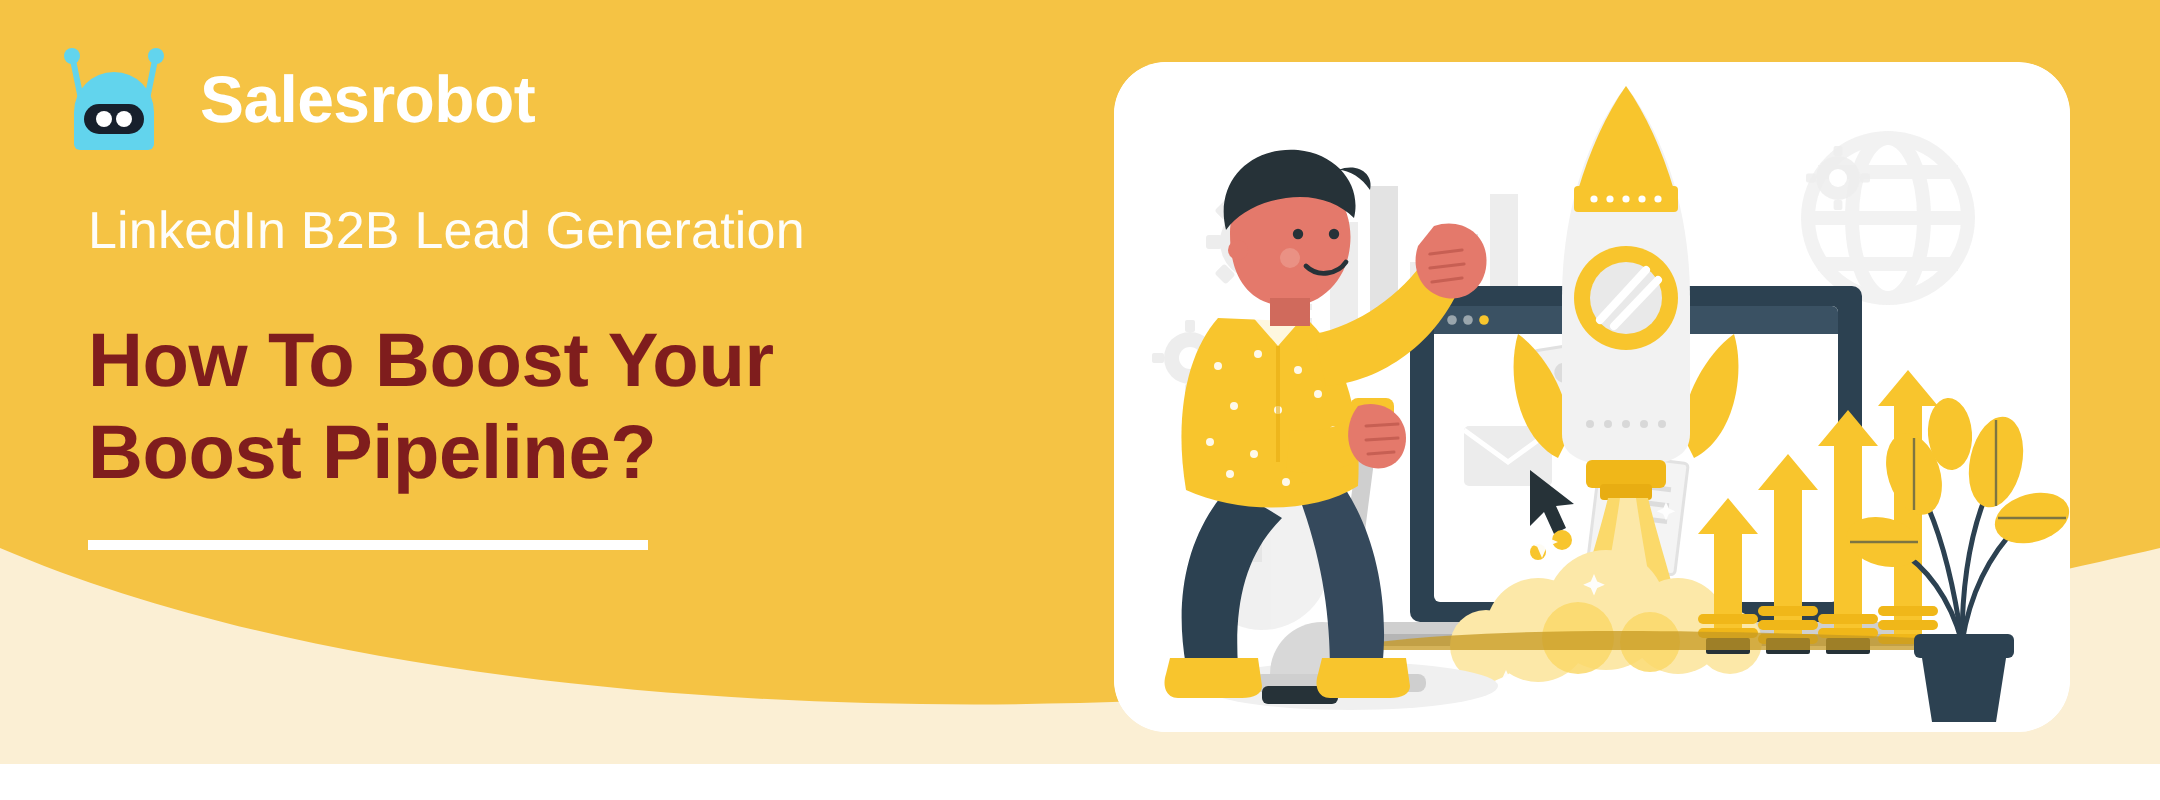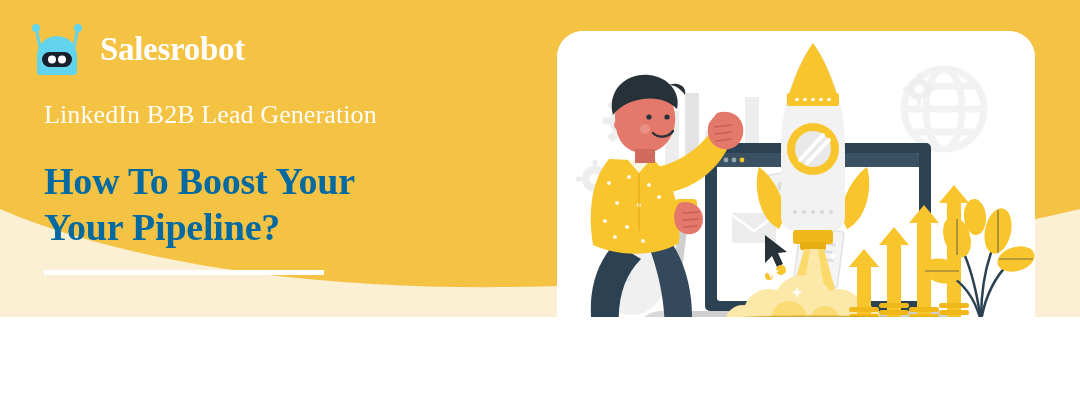--- a/index.html
+++ b/index.html
@@ -6,24 +6,23 @@
     margin: 0;
     padding: 0;
     background: #ffffff;
   }
   body {
     font-family: "Liberation Sans", sans-serif;
   }
   .banner {
     position: relative;
     width: 1080px;
-    height: 317px;
+    height: 382px;
     overflow: hidden;
     background: #F5C344;
-    font-family: Liberation Serif, serif;
   }
   
   .wave {
     position: absolute;
     left: 0;
     bottom: 0;
     width: 1080px;
     height: 130px;
   }
   
@@ -52,21 +51,21 @@
     font-size: 26px;
     font-weight: 300;
     letter-spacing: 0.1px;
     white-space: nowrap;
     opacity: 0.97;
   }
   .headline {
     position: absolute;
     left: 44px;
     top: 158px;
-    color: #0369a1;
+    color: #7f1d1d;
     font-size: 38px;
     font-weight: bold;
     line-height: 1.22;
     letter-spacing: -0.2px;
     width: 470px;
   }
   .rule {
     position: absolute;
     left: 44px;
     top: 270px;
@@ -110,21 +109,21 @@
       <circle cx="24" cy="37.5" r="4" fill="#FFFFFF"></circle>
       <circle cx="34" cy="37.5" r="4" fill="#FFFFFF"></circle>
     </svg>
     <div class="brand-name">Salesrobot</div>
   </div>
 
   <div class="kicker">LinkedIn B2B Lead Generation</div>
 
   <div class="headline">
     <div>How To Boost Your</div>
-    <div>Your Pipeline?</div>
+    <div>Boost Pipeline?</div>
   </div>
 
   <div class="rule"></div>
 
   <div class="card">
     <svg width="478" height="335" viewBox="0 0 478 335" aria-hidden="true">
 
       <defs>
         <clipPath id="cardClip">
             <rect x="0" y="0" width="478" height="335" rx="26"></rect>

